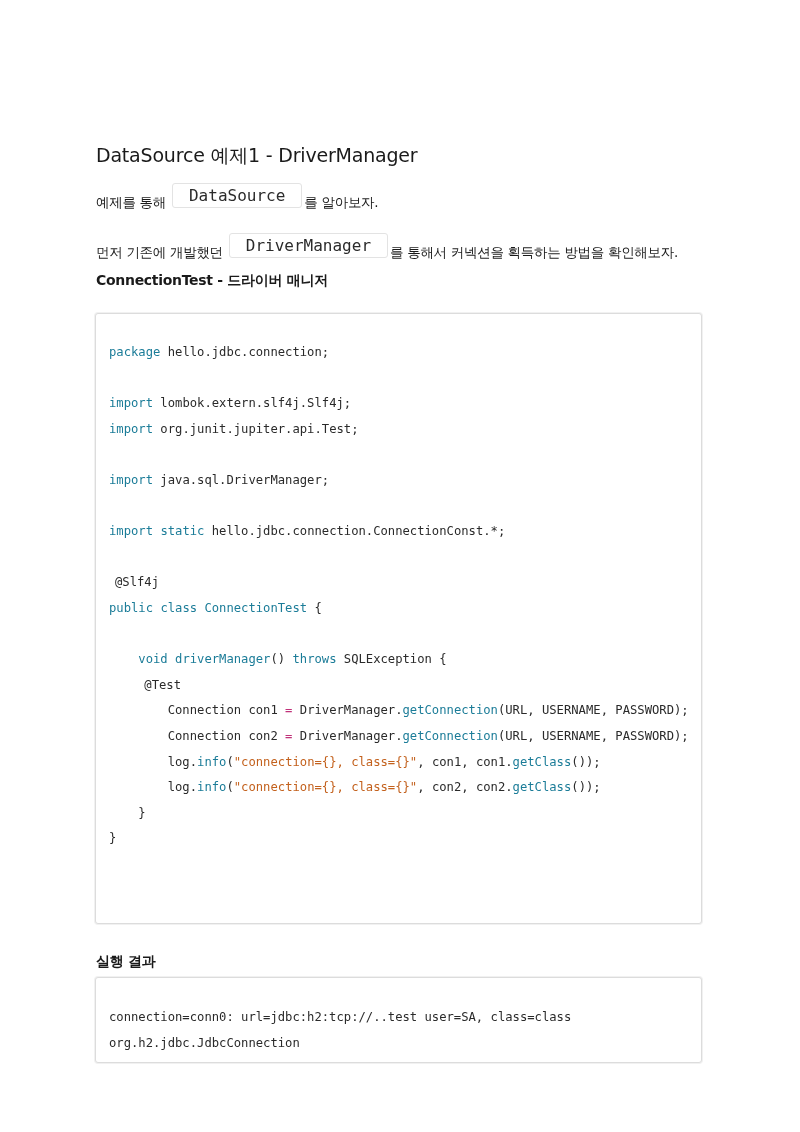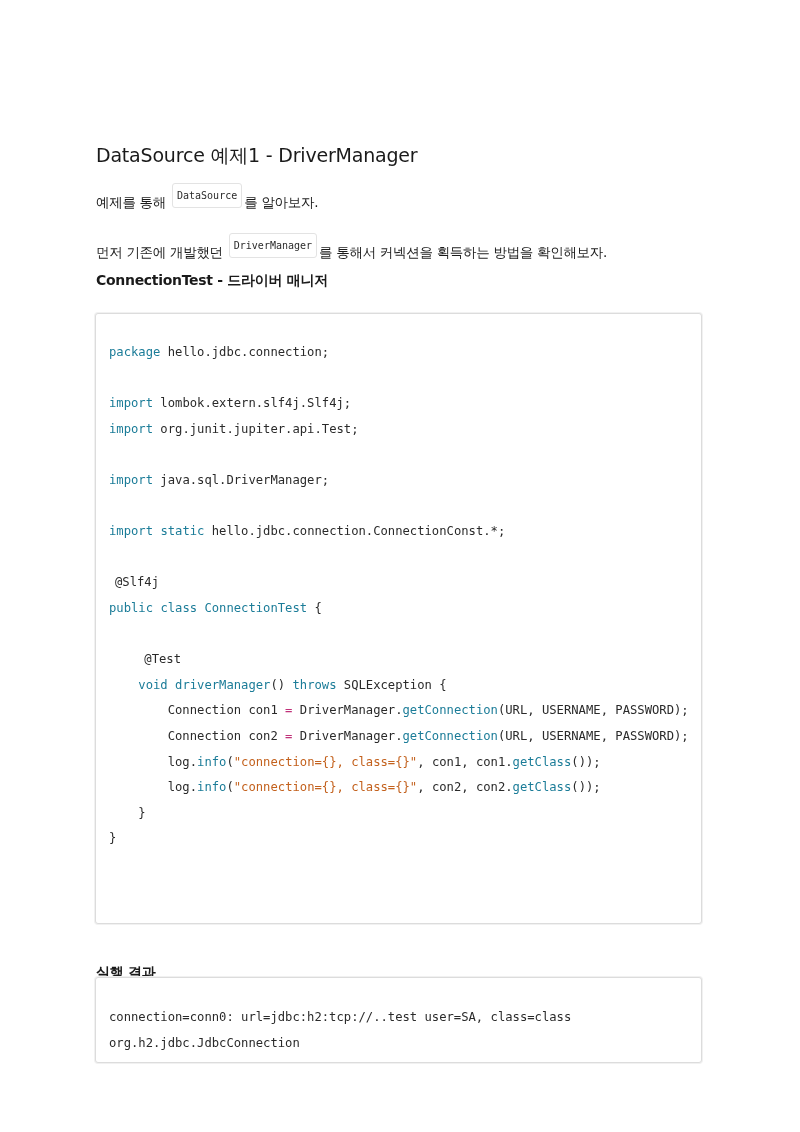--- a/index.html
+++ b/index.html
@@ -37,42 +37,42 @@
       font-size: 13.5px;
       white-space: nowrap;
       line-height: 26px;
       letter-spacing: -0.3px;
     }
     .para.p1 { top: 183px; }
     .para.p2 { top: 233px; }
     .inline-code {
       display: inline-block;
       font-family: "DejaVu Sans Mono", "Liberation Mono", monospace;
-      font-size: 10px;
+      font-size: 16px;
       border: 1px solid #e3e3e3;
       border-radius: 3px;
-      padding: 0 4px;
+      padding: 0 16px;
       line-height: 23px;
       margin: 0 2px 14px 2px;
       vertical-align: middle;
       color: #2b2b2b;
       background: #ffffff;
       letter-spacing: 0;
     }
     .subhead {
       position: absolute;
       left: 0;
       font-size: 14px;
       font-weight: bold;
       white-space: nowrap;
       letter-spacing: -0.3px;
       margin: 0;
     }
     .subhead.h1 { top: 272px; }
-    .subhead.h2 { top: 953px; margin-top: 11px; }
+    .subhead.h2 { top: 953px; }
     .code-block {
       position: absolute;
       left: -1px;
       width: 607px;
       border: 1px solid #dcdcdc;
       border-radius: 3px;
       background: #ffffff;
       box-shadow: 0 0 0 1px #f1f1f1;
       box-sizing: border-box;
       font-family: "DejaVu Sans Mono", "Liberation Mono", monospace;
@@ -126,22 +126,22 @@
       <span class="code-line"><span class="kw">import</span><span> lombok.extern.slf4j.Slf4j;</span></span>
       <span class="code-line"><span class="kw">import</span><span> org.junit.jupiter.api.Test;</span></span>
       <span class="code-line"> </span>
       <span class="code-line"><span class="kw">import</span><span> java.sql.DriverManager;</span></span>
       <span class="code-line"> </span>
       <span class="code-line"><span class="kw">import</span><span> </span><span class="kw">static</span><span> hello.jdbc.connection.ConnectionConst.*;</span></span>
       <span class="code-line"> </span>
       <span class="code-line"><span class="ann">@Slf4j</span></span>
       <span class="code-line"><span class="kw">public</span><span> </span><span class="kw">class</span><span> </span><span class="cls">ConnectionTest</span><span> {</span></span>
       <span class="code-line"> </span>
+      <span class="code-line"><span>    </span><span class="kw">void</span><span> </span><span class="fn">driverManager</span><span>() </span><span class="kw">throws</span><span> SQLException {</span></span>
       <span class="code-line"><span class="ann">    @Test</span></span>
-      <span class="code-line"><span>    </span><span class="kw">void</span><span> </span><span class="fn">driverManager</span><span>() </span><span class="kw">throws</span><span> SQLException {</span></span>
       <span class="code-line"><span>        Connection con1 </span><span class="op">=</span><span> DriverManager.</span><span class="fn">getConnection</span><span>(URL, USERNAME, PASSWORD);</span></span>
       <span class="code-line"><span>        Connection con2 </span><span class="op">=</span><span> DriverManager.</span><span class="fn">getConnection</span><span>(URL, USERNAME, PASSWORD);</span></span>
       <span class="code-line"><span>        log.</span><span class="fn">info</span><span>(</span><span class="str">"connection={}, class={}"</span><span>, con1, con1.</span><span class="fn">getClass</span><span>());</span></span>
       <span class="code-line"><span>        log.</span><span class="fn">info</span><span>(</span><span class="str">"connection={}, class={}"</span><span>, con2, con2.</span><span class="fn">getClass</span><span>());</span></span>
       <span class="code-line"><span>    }</span></span>
       <span class="code-line"><span>}</span></span>
     </div>
 
   <h3 class="subhead h2">실행 결과</h3>
 

